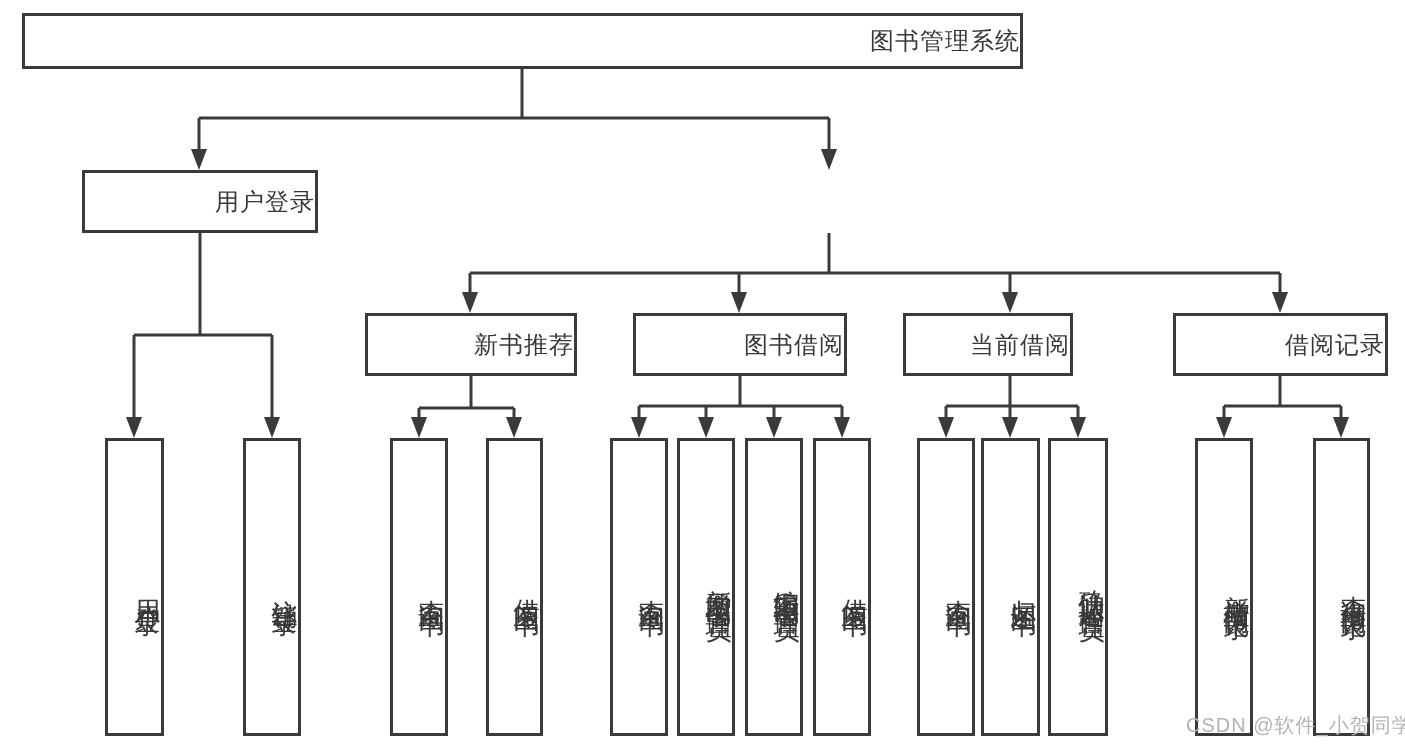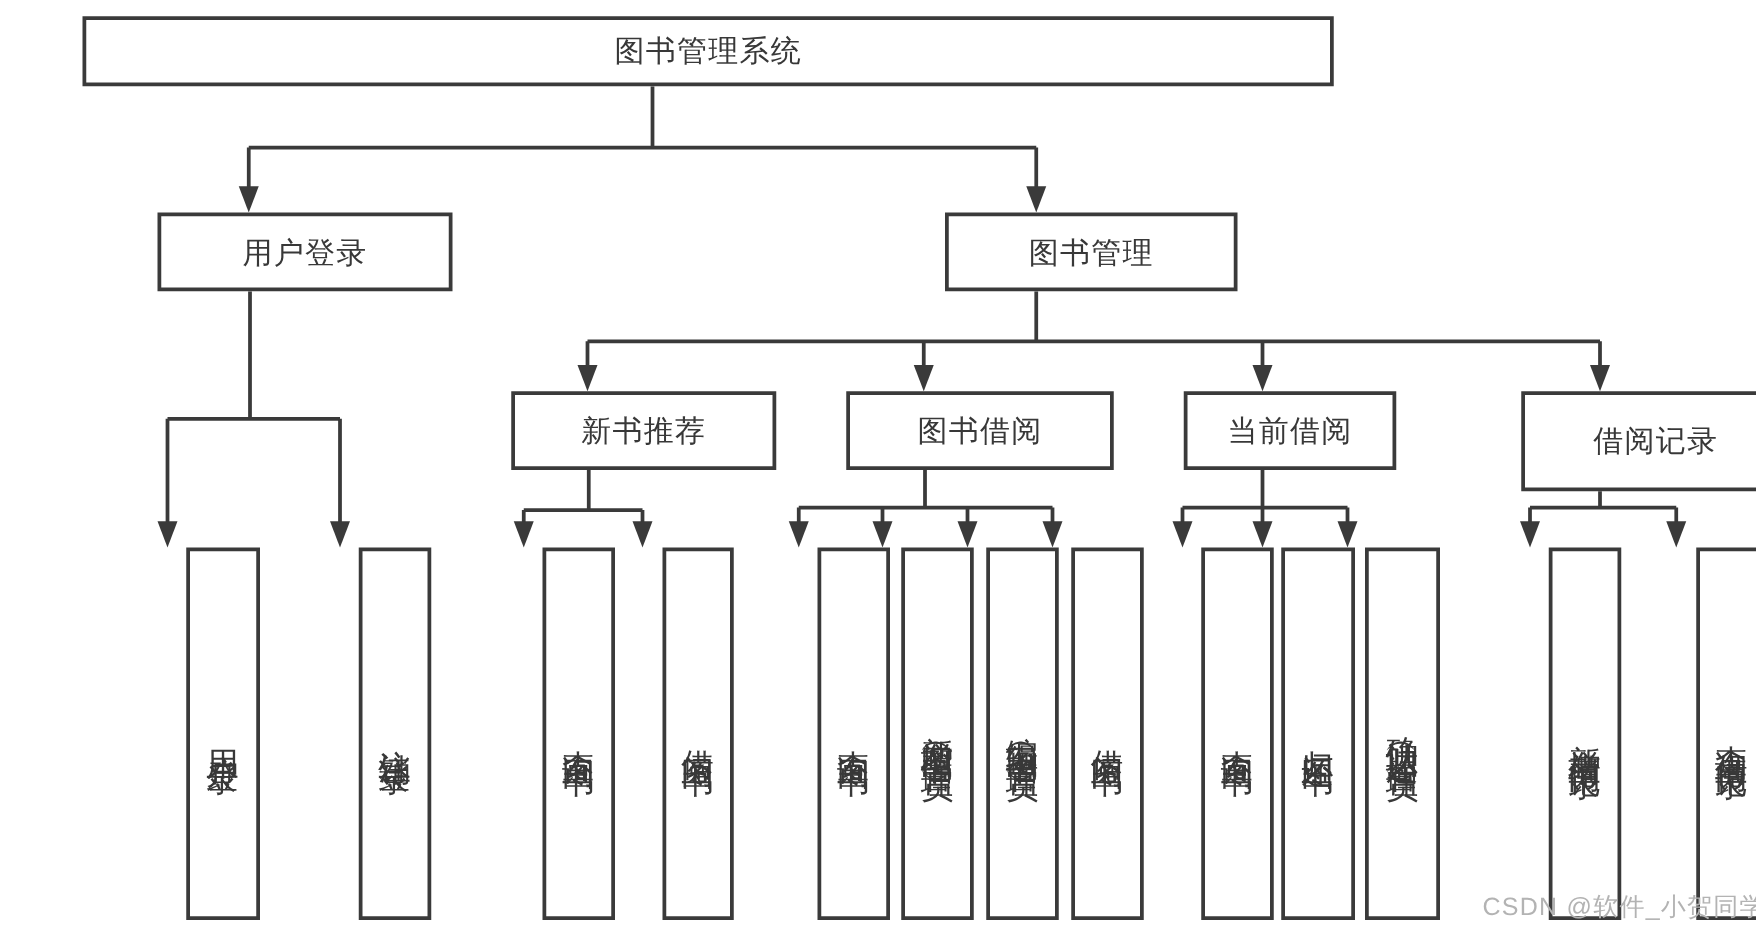--- a/index.html
+++ b/index.html
@@ -3,23 +3,22 @@
 <meta charset="utf-8">
 <style>
   html,body{margin:0;padding:0;background:#ffffff;}
   .canvas{
     position:relative;width:1405px;height:747px;background:#ffffff;
     font-family:"Liberation Sans","DejaVu Sans",sans-serif;overflow:hidden;
   }
   svg.wires{position:absolute;left:0;top:0;width:1405px;height:747px;}
   .node{
     position:absolute;box-sizing:border-box;background:#ffffff;
-    border:3px solid #3a3a3a;display:flex;align-items:center;justify-content:center;
+    border:3px solid #3a3a3a;display:flex;align-items:center;justify-content:flex-end;
     color:#383838;
-    margin-left:44px;
   }
   .hbox{font-size:24px;letter-spacing:1px;}
   .vbox{top:438px;height:298px;}
   .vlabel{
     writing-mode:vertical-rl;text-orientation:mixed;
     font-size:26px;line-height:1;letter-spacing:4px;color:#383838;
   }
   .watermark{
     position:absolute;left:1186px;top:712px;font-size:20px;
     color:#b3b3b3;letter-spacing:1px;white-space:nowrap;
@@ -70,34 +69,31 @@
     </g>
   </svg>
 
   <div class="node hbox" style="left:22px;top:13px;width:1001px;height:56px">
     <span>图书管理系统</span>
   </div>
 
   <div class="node hbox" style="left:82px;top:170px;width:236px;height:63px">
     <span>用户登录</span>
   </div>
-  <div class="node hbox" style="left:712px;top:170px;width:234px;height:63px">
-    <span>图书管理</span>
-  </div>
 
   <div class="node hbox" style="left:633px;top:313px;width:214px;height:63px">
     <span>图书借阅</span>
   </div>
   <div class="node hbox" style="left:365px;top:313px;width:212px;height:63px">
     <span>新书推荐</span>
   </div>
   <div class="node hbox" style="left:903px;top:313px;width:170px;height:63px">
     <span>当前借阅</span>
   </div>
-  <div class="node hbox" style="left:1173px;top:313px;width:215px;height:80px">
+  <div class="node hbox" style="left:1173px;top:313px;width:215px;height:63px">
     <span>借阅记录</span>
   </div>
 
   <div class="node vbox" style="left:105px;width:59px">
     <span class="vlabel">用户登录</span>
   </div>
   <div class="node vbox" style="left:243px;width:58px">
     <span class="vlabel">注销登录</span>
   </div>
 

